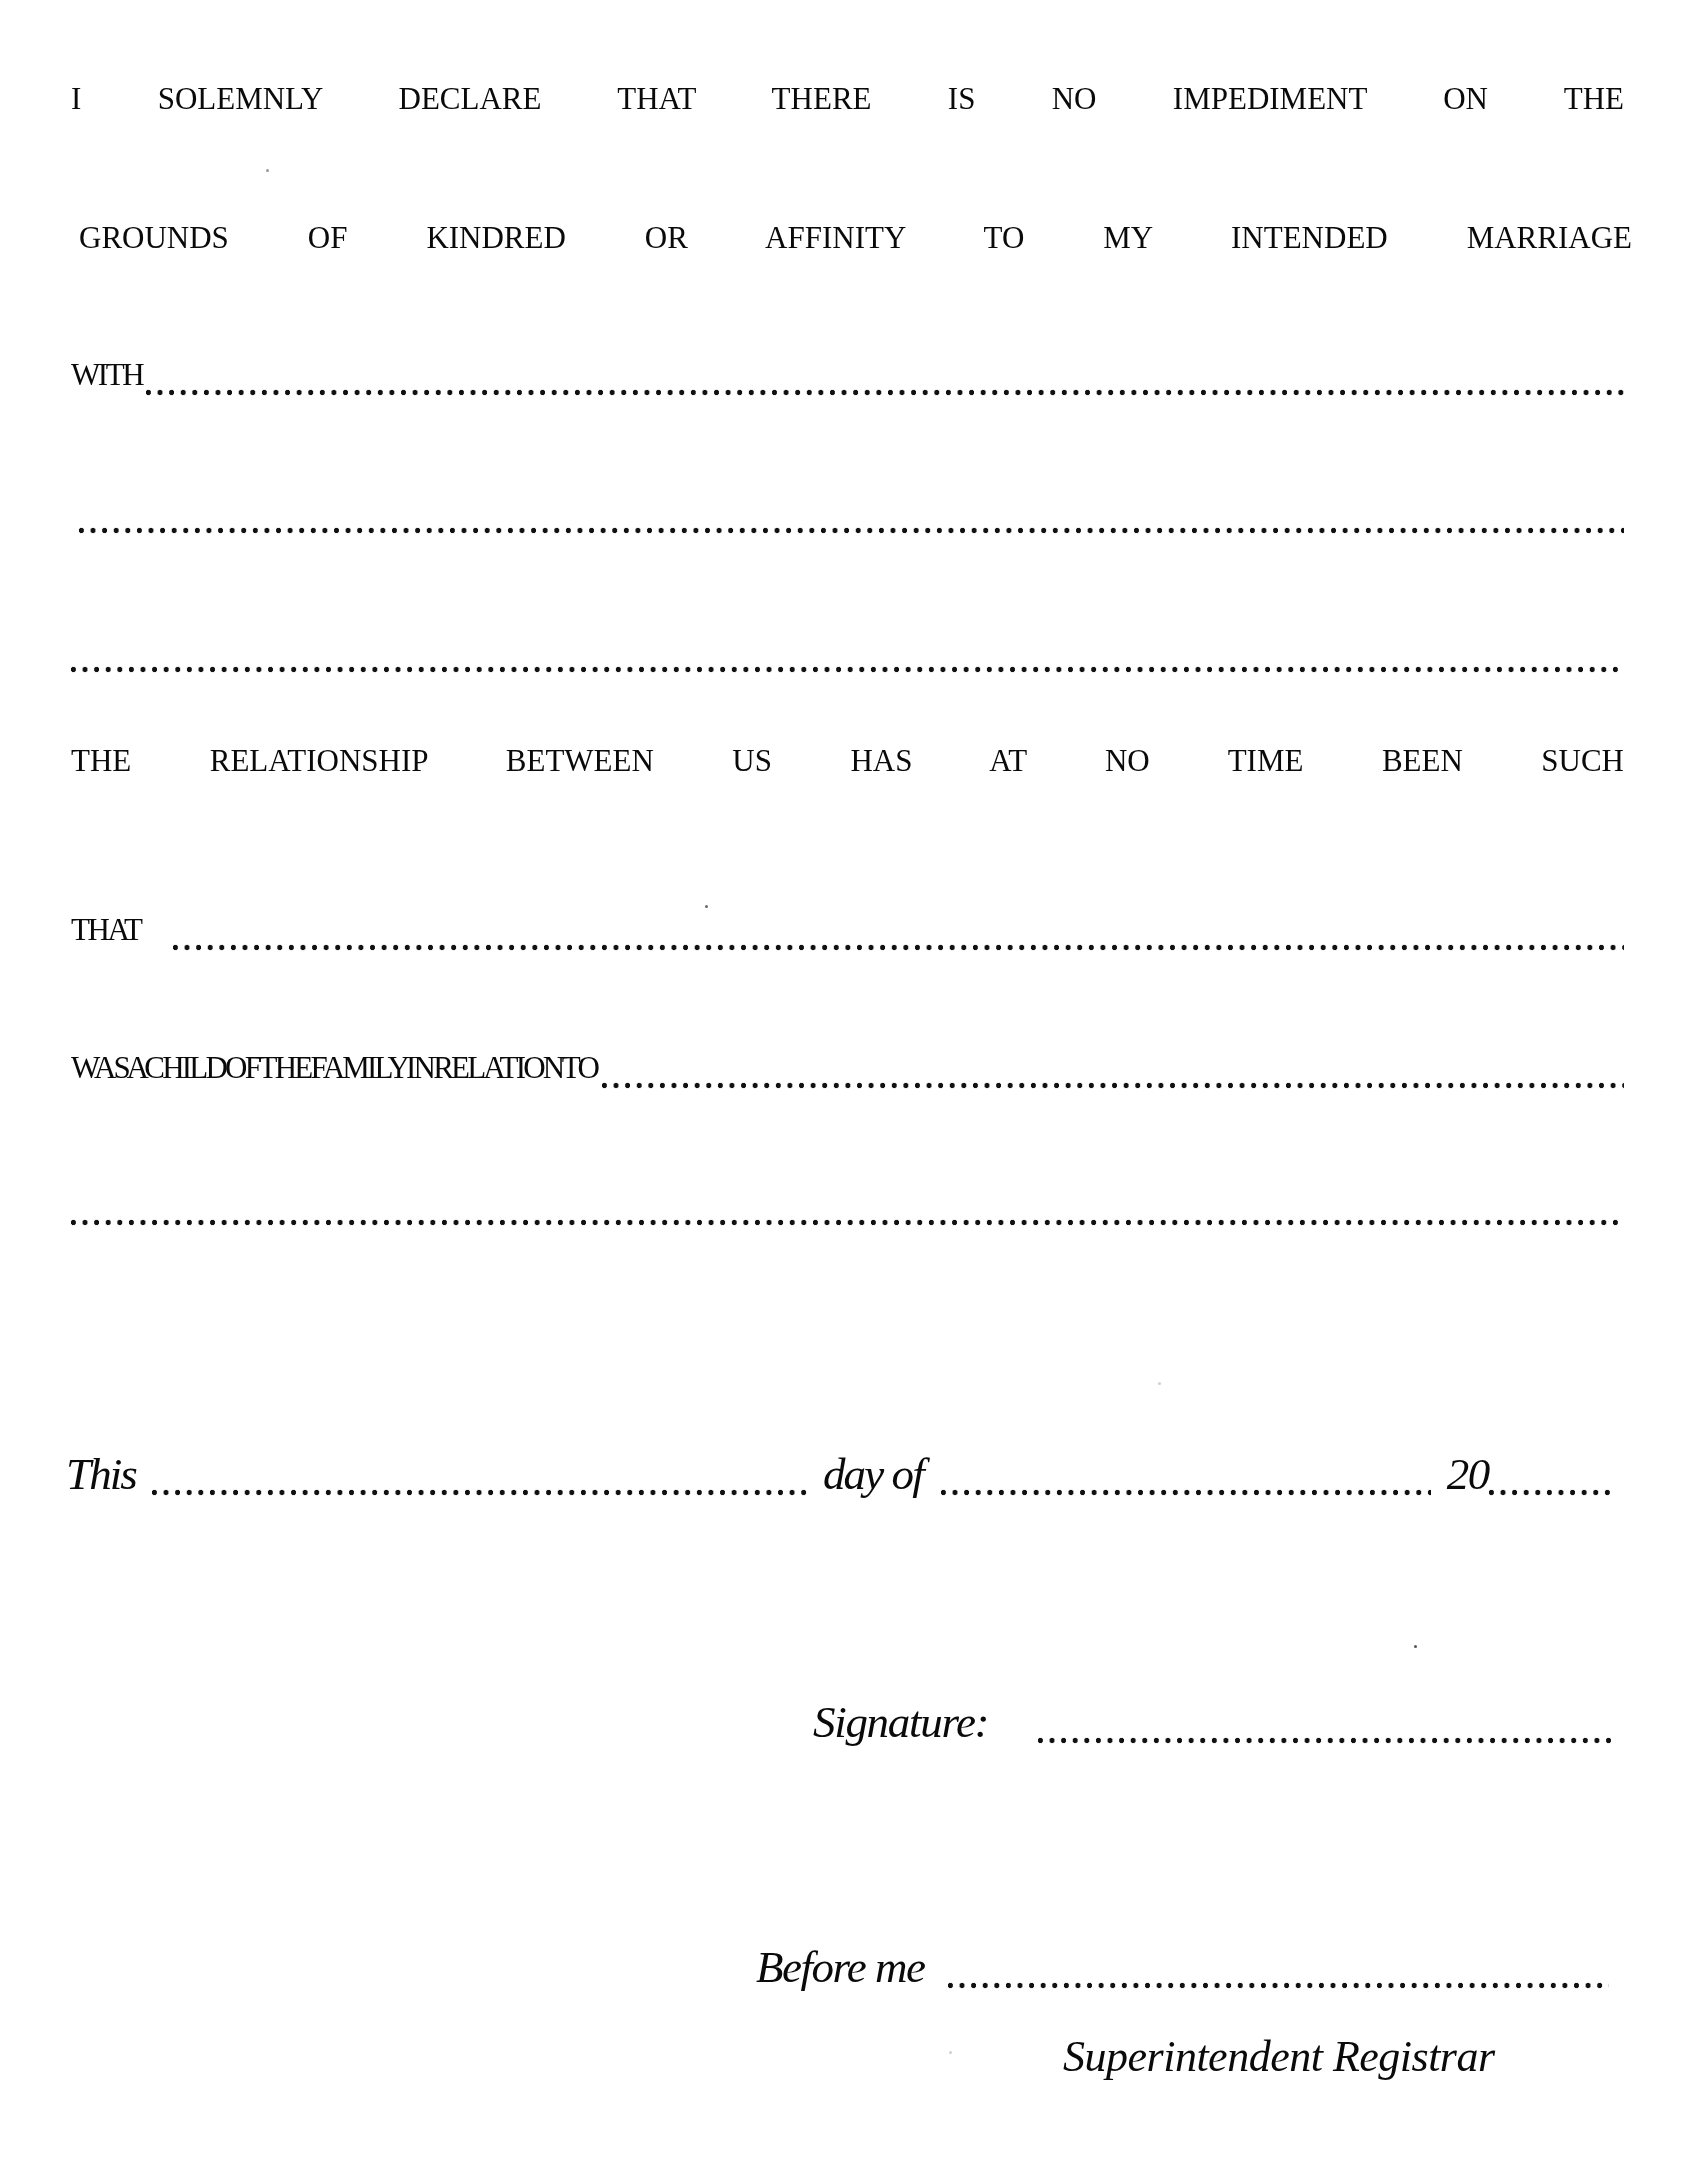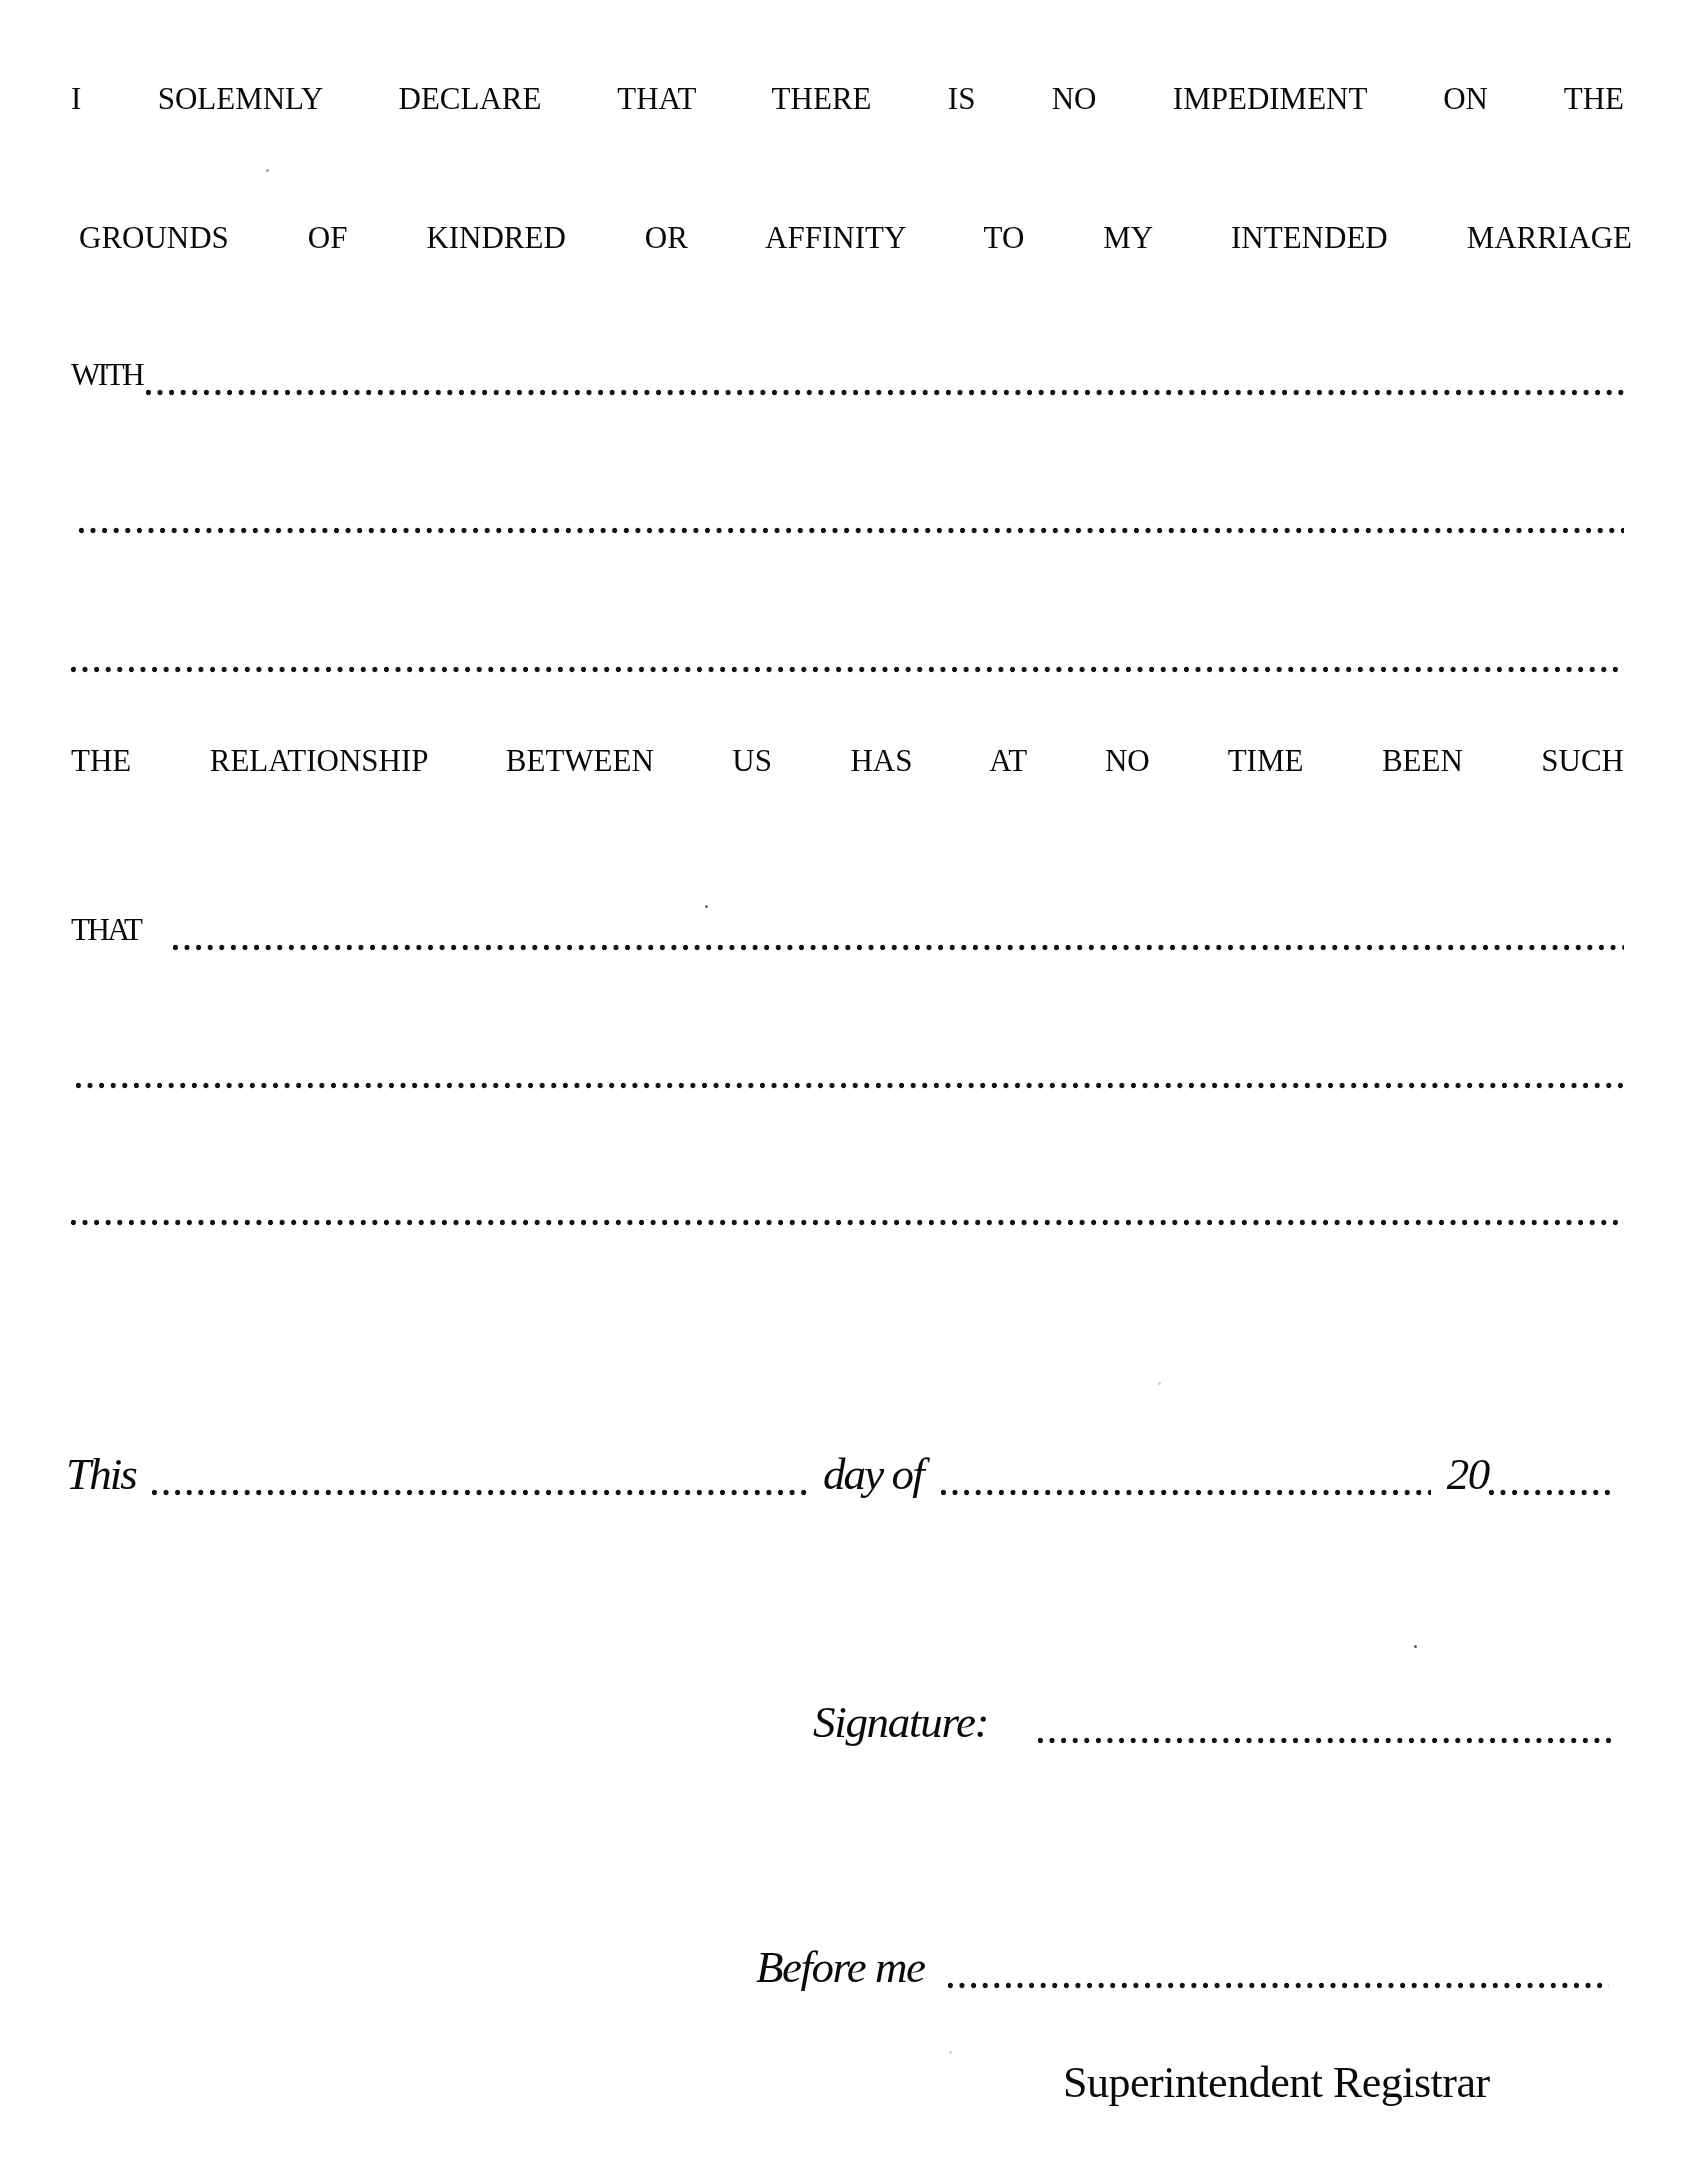--- a/index.html
+++ b/index.html
@@ -41,22 +41,22 @@
     align-self: flex-end;
     margin-bottom: 11.4px;
     background-image: radial-gradient(circle at 2.4px 3.2px, #111 2.3px, rgba(0,0,0,0) 2.8px);
     background-size: 11.6px 6.5px;
     background-repeat: repeat-x;
   }
   .leader.fixed { flex: 0 0 auto; }
 
   .small { font-size: 45px; font-style: italic; }
   .italic {
+    font-style: italic;
     font-size: 44px;
-    margin-top: 26px;
   }
   .speck {
     position: absolute;
     width: 3.2px;
     height: 3.2px;
     border-radius: 50%;
     background: #9a9a9a;
   }
 </style>
 </head>
@@ -94,20 +94,21 @@
 </div>
 
 <div class="line" style="top:897px;">
   <span class="label" style="letter-spacing:-2.4px;">THAT</span>
   <span class="leader" style="margin-left:32px;">
     <span></span>
   </span>
 </div>
 
 <div class="line" style="top:1035px;">
+  <span class="label" style="letter-spacing:-2.8px; word-spacing:-4.9px;">WAS A CHILD OF THE FAMILY IN RELATION TO</span>
   <span class="leader" style="margin-left:4.9px;">
     <span></span>
   </span>
 </div>
 
 <div class="line" style="top:1172px;">
   <span class="leader">
     <span></span>
   </span>
 </div>

